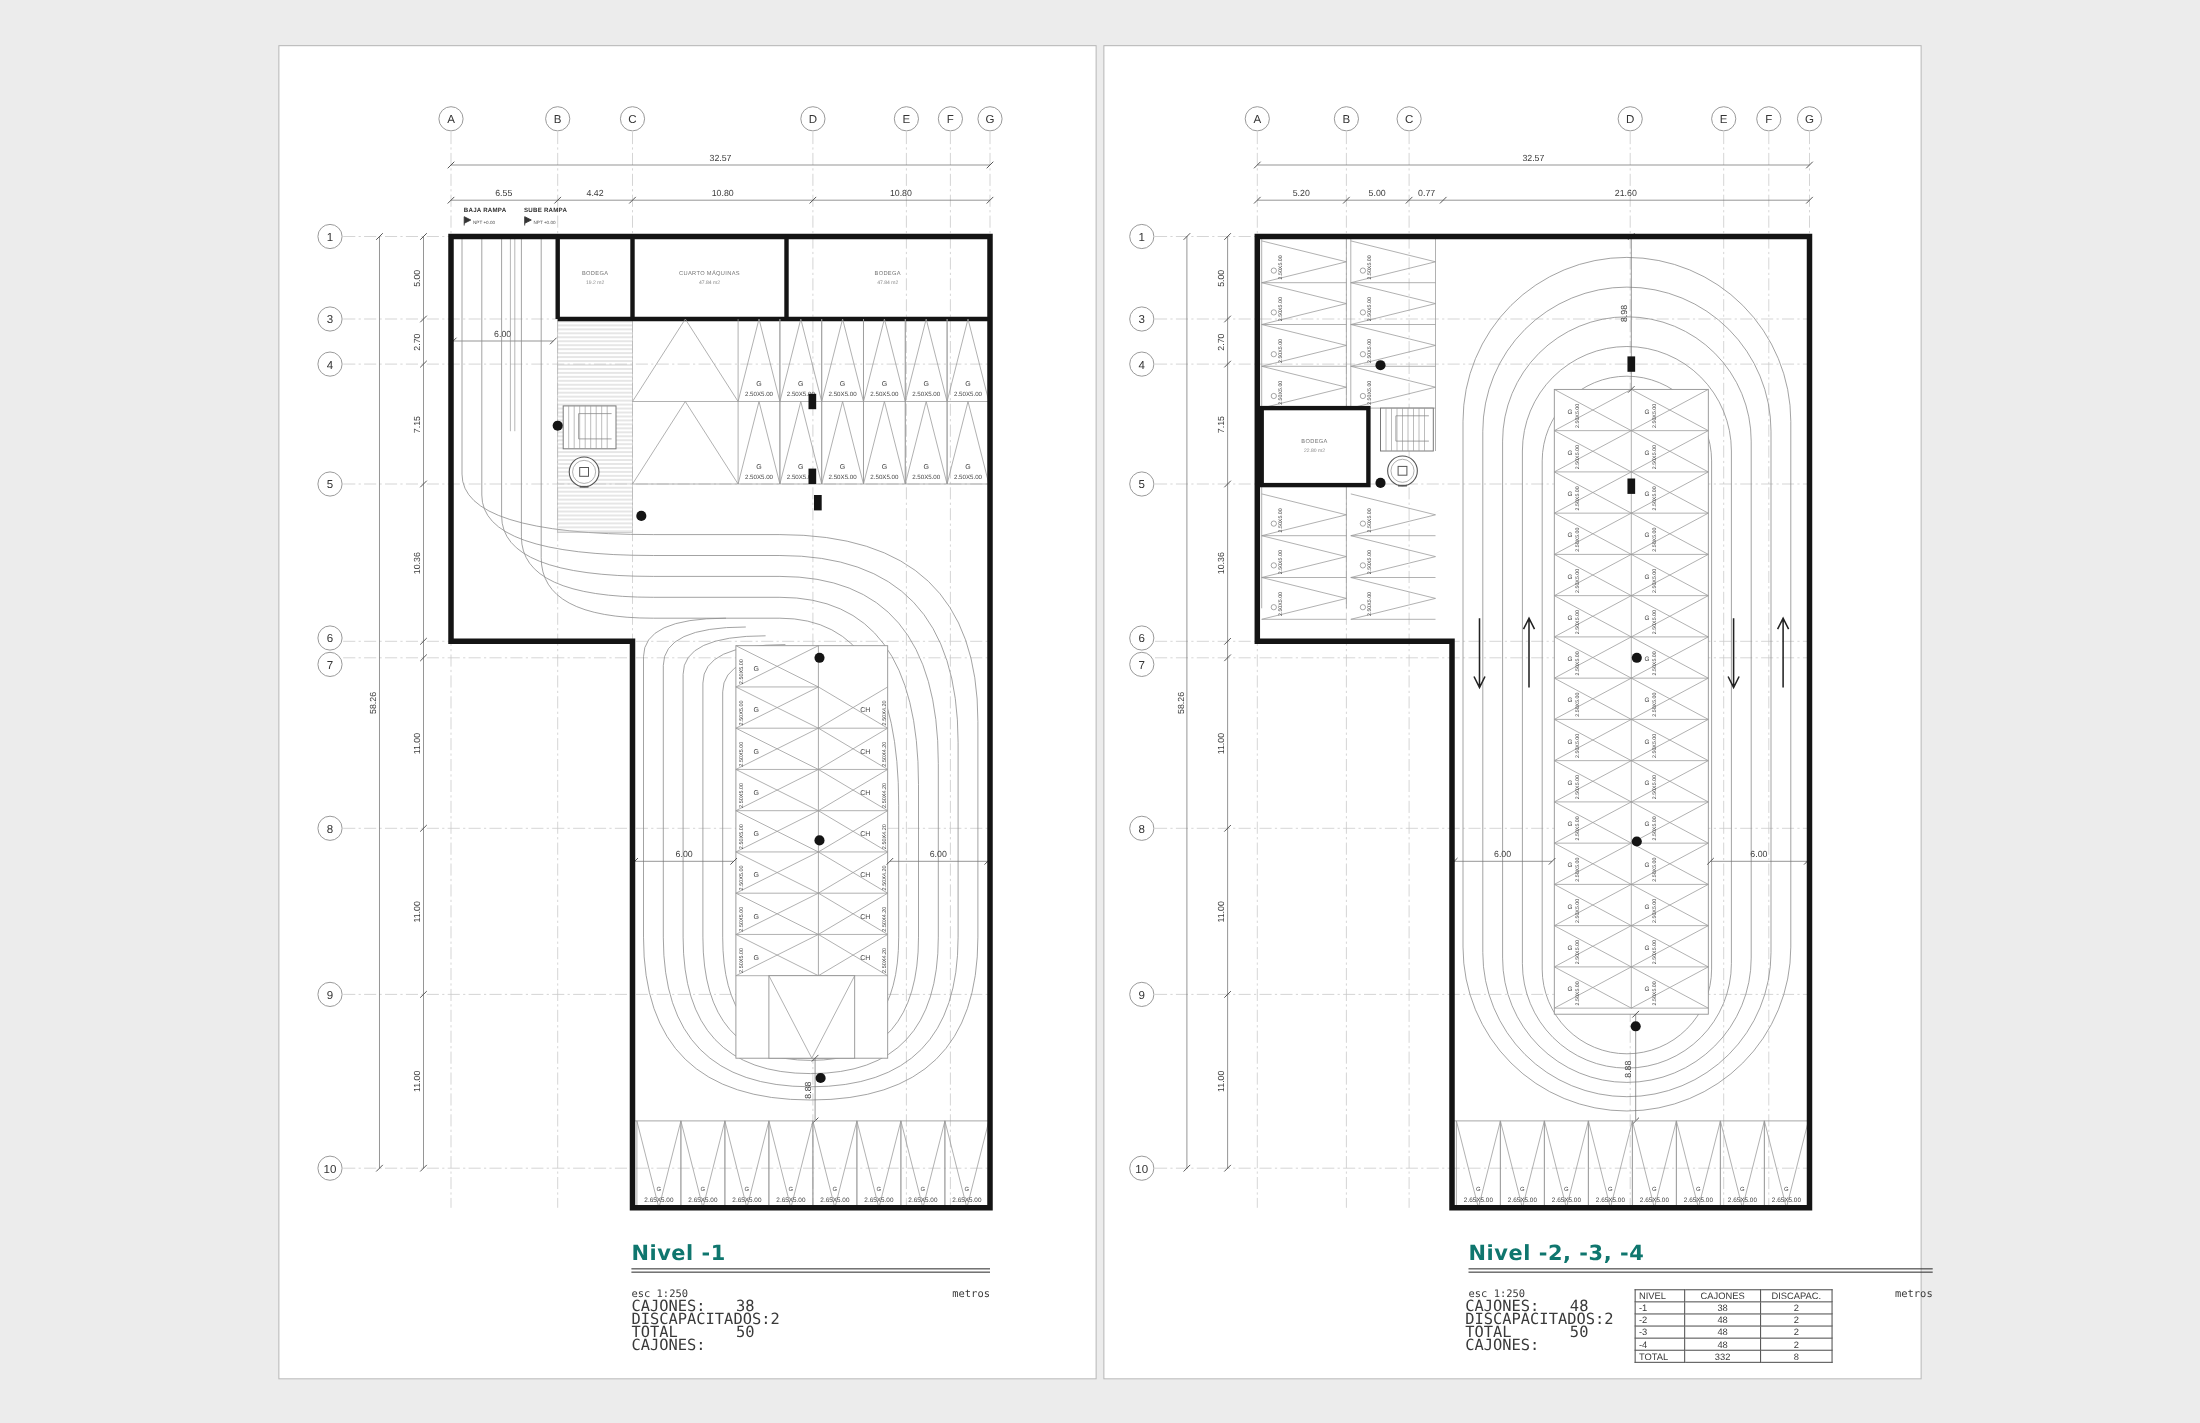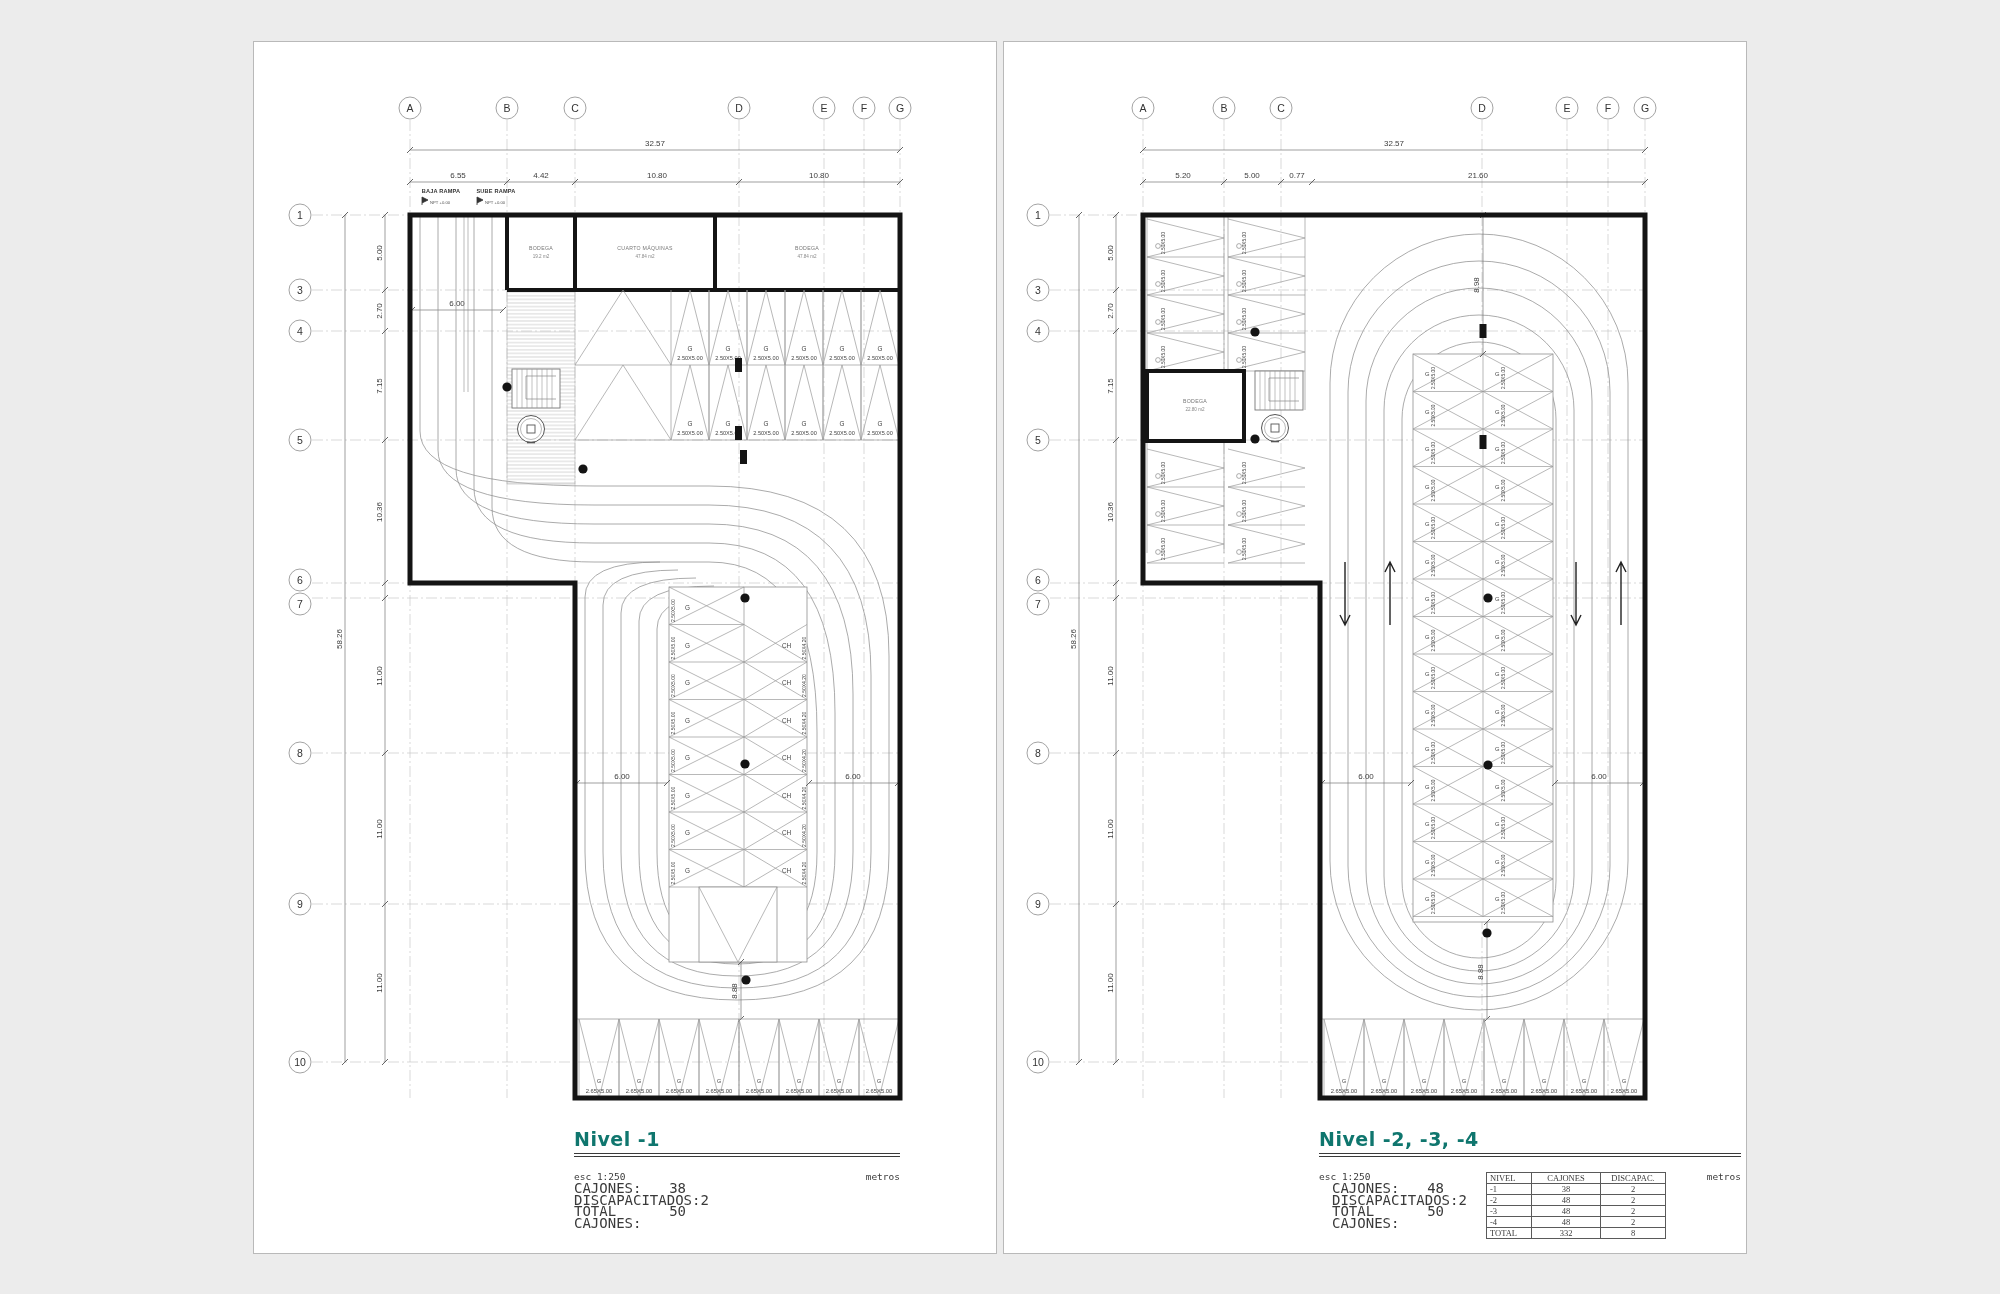--- a/index.html
+++ b/index.html
@@ -26,21 +26,21 @@
   .titleblock{position:absolute;}
   .title{font-size:19px;font-weight:bold;color:#0f766e;letter-spacing:.5px;font-family:"DejaVu Sans", sans-serif;}
   .rule{border-top:1.6px solid #3a3a3a;margin-top:3px;position:relative;}
   .rule:after{content:"";display:block;border-top:1px solid #3a3a3a;margin-top:1.5px;}
   .scaleline{display:flex;justify-content:space-between;margin-top:14px;
     font-family:"DejaVu Sans Mono", monospace;font-size:9.5px;color:#3a3a3a;}
   .stats{position:absolute;font-family:"DejaVu Sans Mono", monospace;font-size:14px;color:#3a3a3a;line-height:11.5px;}
   .srow{display:flex;justify-content:space-between;}
   .srow .v{text-align:right;}
   table.ptable{position:absolute;border-collapse:collapse;
-    font-family:Liberation Serif, serif;font-size:8.5px;color:#3a3a3a;padding-left:22px;}
+    font-family:Liberation Sans, sans-serif;font-size:8.5px;color:#3a3a3a;padding-left:22px;}
   table.ptable th,table.ptable td{
     border:0.8px solid #5a5a5a;padding:0 3px;height:10px;font-weight:normal;text-align:left;}
   table.ptable td.num,table.ptable th.num{text-align:center;}
 </style>
 </head>
 <body>
 
 <svg width="0" height="0" style="position:absolute">
   <defs>
     <pattern id="hatchH" width="4" height="3.6" patternUnits="userSpaceOnUse">
@@ -519,21 +519,21 @@
   <use href="#col-dot" x="251" y="397"></use>
   <use href="#col-dot" x="484" y="556"></use>
   <use href="#col-dot" x="484" y="723"></use>
   <use href="#col-dot" x="483" y="891"></use>
   <use href="#col-sq" x="475.5" y="282"></use>
   <use href="#col-sq" x="475.5" y="393"></use>
 
   <path d="M139 173 H641 V1056 H316 V541 H139 Z" fill="none" stroke="#141414" stroke-width="5"></path>
 </svg>
 
-<div class="titleblock" style="left:315px;top:1086px;width:422px">
+<div class="titleblock" style="left:331px;top:1086px;width:422px">
   <div class="title">Nivel -2, -3, -4</div>
   <div class="rule"></div>
   <div class="scaleline">
     <span>esc 1:250</span>
     <span>metros</span>
   </div>
 </div>
 <div class="stats" style="left:328px;top:1141px;width:112px">
   <div class="srow">
         <span>CAJONES:</span>

